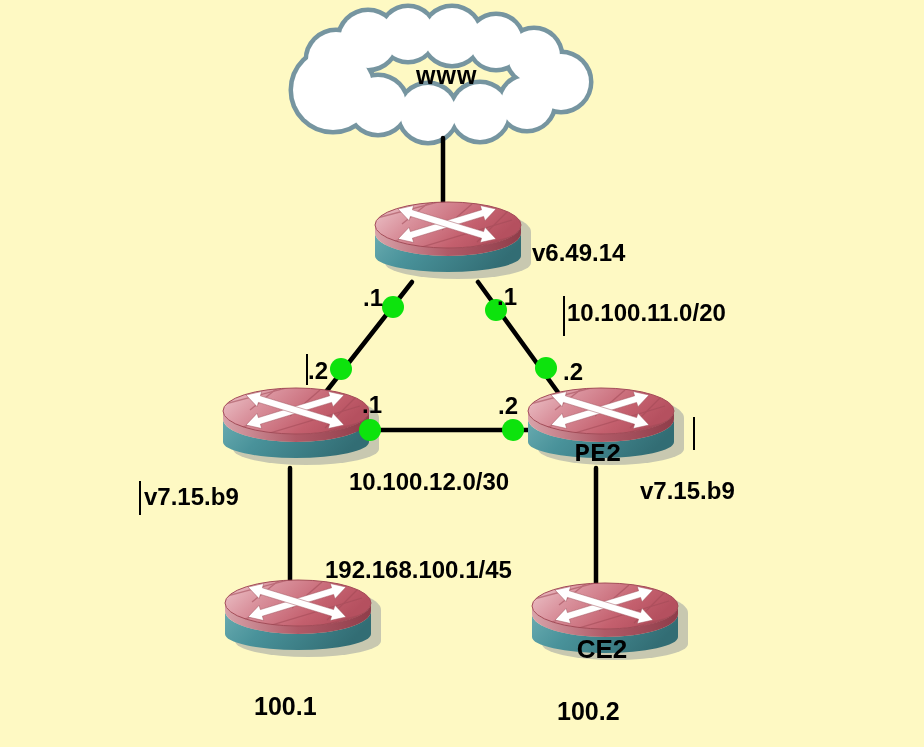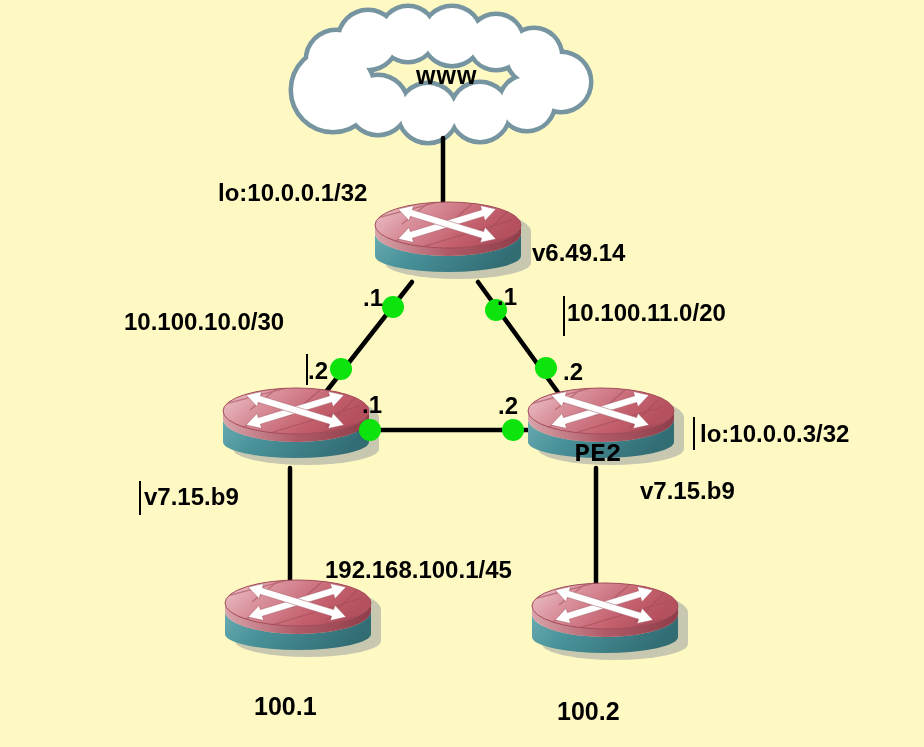--- a/index.html
+++ b/index.html
@@ -120,41 +120,40 @@
       <circle cx="341" cy="369" r="11"></circle>
       <circle cx="496" cy="310" r="11"></circle>
       <circle cx="546" cy="368" r="11"></circle>
       <circle cx="370" cy="430" r="11"></circle>
       <circle cx="513" cy="430" r="11"></circle>
     </g>
   </svg>
 
   <div class="lbl big www" style="left:416px;top:62px;">www</div>
 
-  <div class="lbl" style="left:218px;top:180px;">lo:10.0.0.1/32</div>
   <div class="lbl" style="left:532px;top:240px;">v6.49.14</div>
 
-  <div class="lbl" style="left:124px;top:309px;">10.100.10.0/30</div>
   <div class="lbl" style="left:567px;top:300px;">10.100.11.0/20</div>
+  <div class="lbl" style="left:349px;top:469px;">10.100.12.0/30</div>
   <div class="lbl" style="left:325px;top:557px;">192.168.100.1/45</div>
 
   <div class="lbl" style="left:363px;top:285px;">.1</div>
   <div class="lbl" style="left:308px;top:358px;">.2</div>
   <div class="lbl" style="left:497px;top:284px;">.1</div>
   <div class="lbl" style="left:563px;top:359px;">.2</div>
   <div class="lbl" style="left:362px;top:392px;">.1</div>
   <div class="lbl" style="left:498px;top:393px;">.2</div>
 
   <div class="lbl" style="left:144px;top:484px;">v7.15.b9</div>
-  <div class="lbl" style="left:700px;top:421px;">lo:10.0.0.3/32</div>
   <div class="lbl" style="left:640px;top:478px;">v7.15.b9</div>
 
   <div class="lbl big" style="left:254px;top:693px;">100.1</div>
   <div class="lbl big" style="left:557px;top:698px;">100.2</div>
 
   <div class="node-name" style="left:517px;top:441px;font-family:Liberation Mono, monospace;">PE2</div>
+  <div class="node-name" style="left:521px;top:636px;">CE2</div>
 
   <div class="cursor-bar" style="left:306px;top:354px;height:31px;"></div>
   <div class="cursor-bar" style="left:563px;top:296px;height:40px;"></div>
   <div class="cursor-bar" style="left:139px;top:481px;height:34px;"></div>
   <div class="cursor-bar" style="left:693px;top:417px;height:33px;"></div>
 
 </div>
 
 </body></html>

